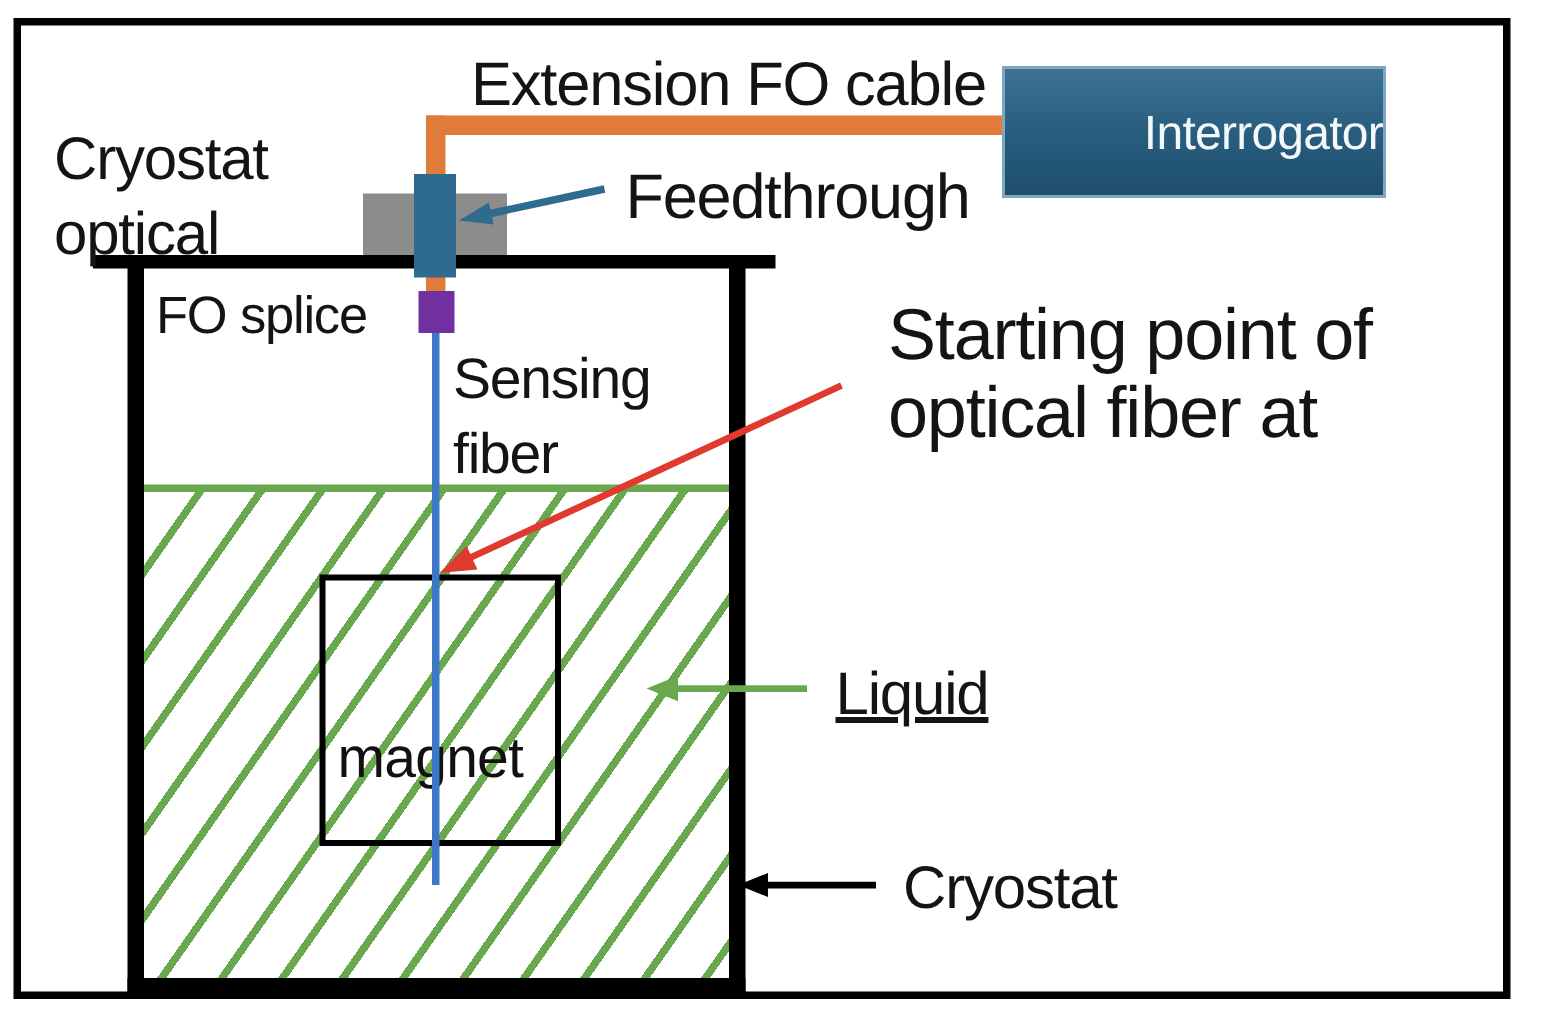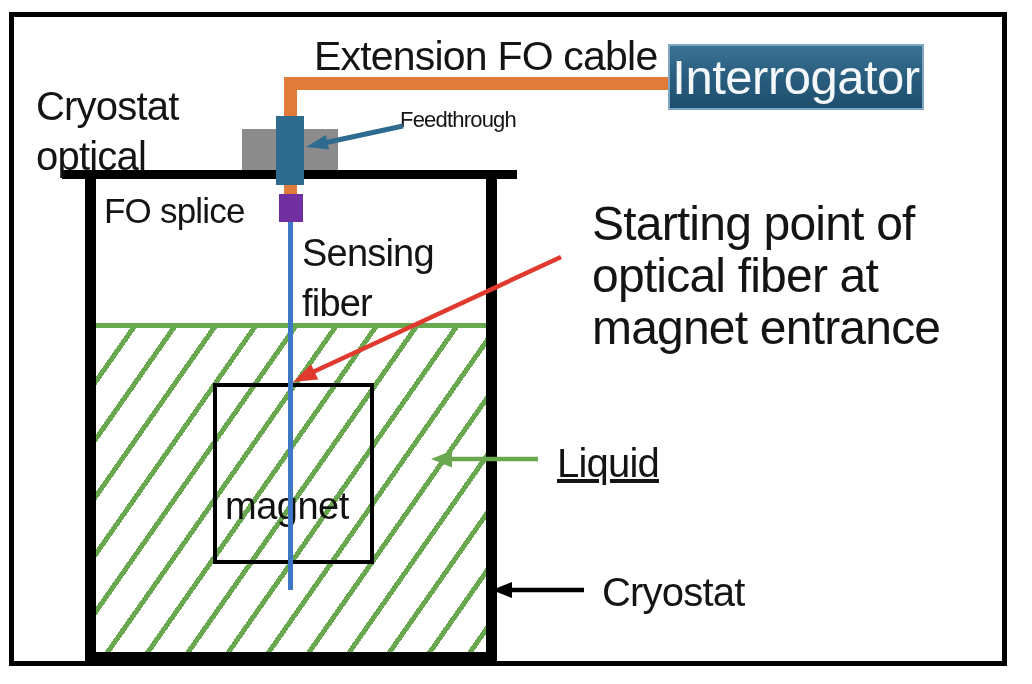--- a/index.html
+++ b/index.html
@@ -31,32 +31,32 @@
   .cable-h{position:absolute;left:284px;top:77px;width:384px;height:13px;background:#e07b3a;}
   .cable-v{position:absolute;left:284px;top:77px;width:13px;height:41px;background:#e07b3a;}
   .cable-stub{position:absolute;left:284px;top:184px;width:13px;height:12px;background:#e07b3a;}
 
   
   .ft-gray{position:absolute;left:242px;top:129px;width:96px;height:41px;background:#8c8c8c;}
   .ft-blue{position:absolute;left:276px;top:116px;width:28px;height:69px;background:#2e6b8e;}
   .splice{position:absolute;left:279px;top:194px;width:24px;height:28px;background:#7030a0;}
 
   
-  .interrogator{position:absolute;left:668px;top:44px;width:256px;height:66px;
+  .interrogator{position:absolute;left:668px;top:44px;width:256px;height:88px;
                 background:linear-gradient(180deg,#3c7294 0%,#2a5f80 45%,#1e4e6d 100%);
                 border:2px solid #7fa7c2;box-sizing:border-box;
-                display:flex;align-items:center;justify-content:center;
-                color:#f4f8fb;font-size:49px;letter-spacing:-0.5px;}
+                display:flex;align-items:center;justify-content:flex-end;
+                color:#f4f8fb;font-size:32px;letter-spacing:-0.5px;}
 
   
   .lbl{position:absolute;color:#141414;letter-spacing:-0.8px;white-space:nowrap;}
   .lbl span{display:block;}
   .lbl-extension{left:302px;top:33px;font-size:41px;margin-left:12px;}
   .lbl-cryoheader{left:36px;top:81px;font-size:40px;line-height:50px;}
-  .lbl-feedthrough{left:400px;top:107px;font-size:22px;}
+  .lbl-feedthrough{left:417px;top:107px;font-size:42px;}
   .lbl-fosplice{left:104px;top:191px;font-size:35px;}
   .lbl-sensing{left:302px;top:228px;font-size:38px;line-height:50px;}
   .lbl-starting{left:580px;top:198px;font-size:48px;line-height:52px;margin-left:12px;}
   .lbl-liquid{left:557px;top:438px;font-size:40px;line-height:50px;text-decoration:underline;}
   .lbl-cryostat{left:602px;top:570px;font-size:40px;}
 
   
   .arrows{position:absolute;left:0;top:0;width:1032px;height:684px;z-index:20;pointer-events:none;}
 </style>
 </head>
@@ -107,21 +107,20 @@
     <span>fiber</span>
   </div>
 
   <div class="lbl lbl-fosplice">
     <span>FO splice</span>
   </div>
 
   <div class="lbl lbl-starting">
     <span>Starting point of</span>
     <span>optical fiber at</span>
-    <span>magnet entrance</span>
   </div>
 
   <div class="lbl lbl-liquid">
     <span>Liquid</span>
   </div>
 
   <div class="lbl lbl-cryostat">
     <span>Cryostat</span>
   </div>
 

